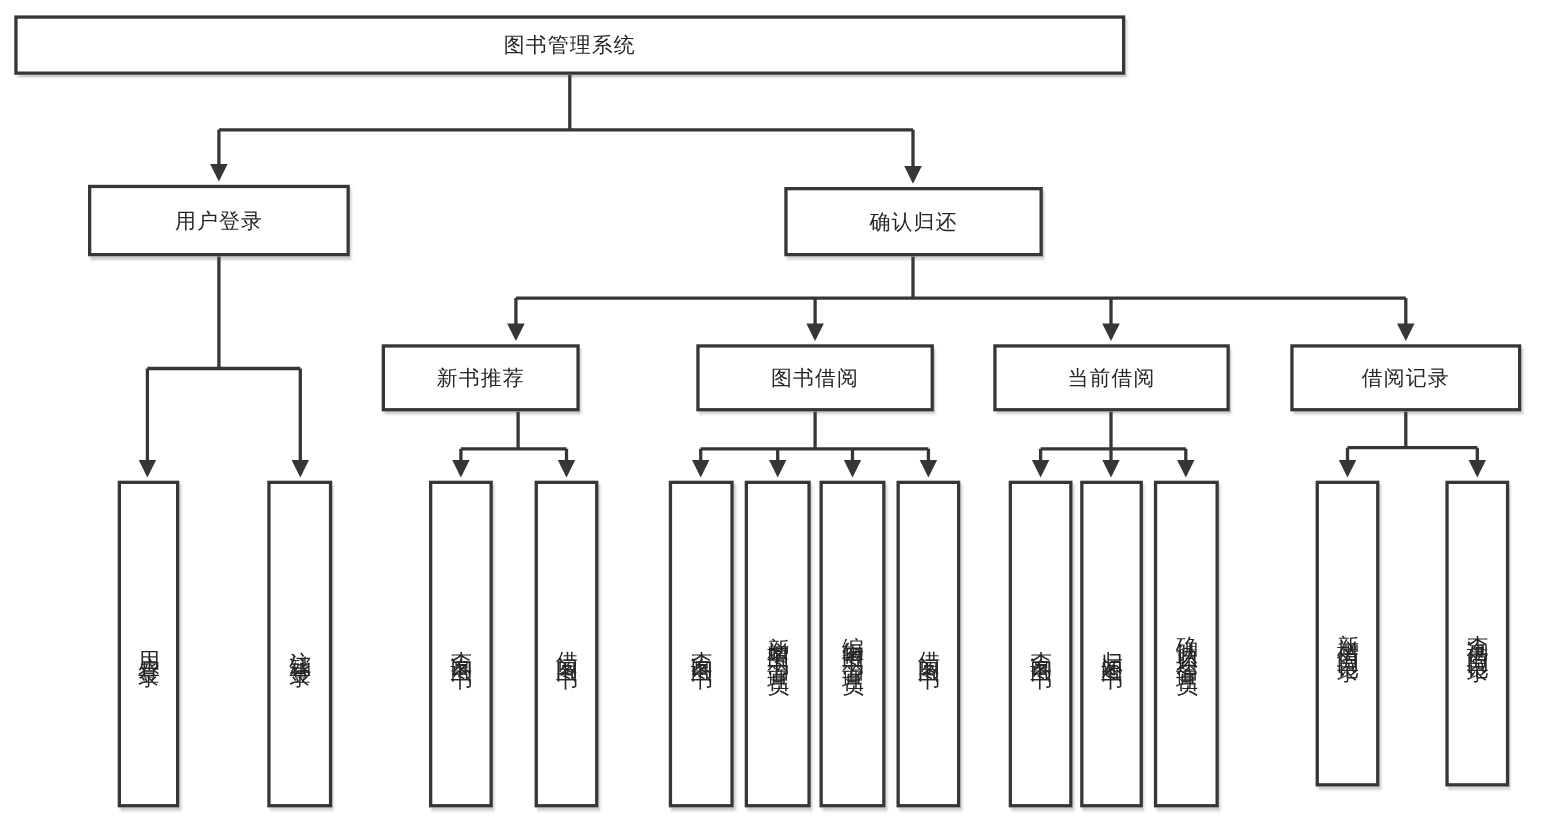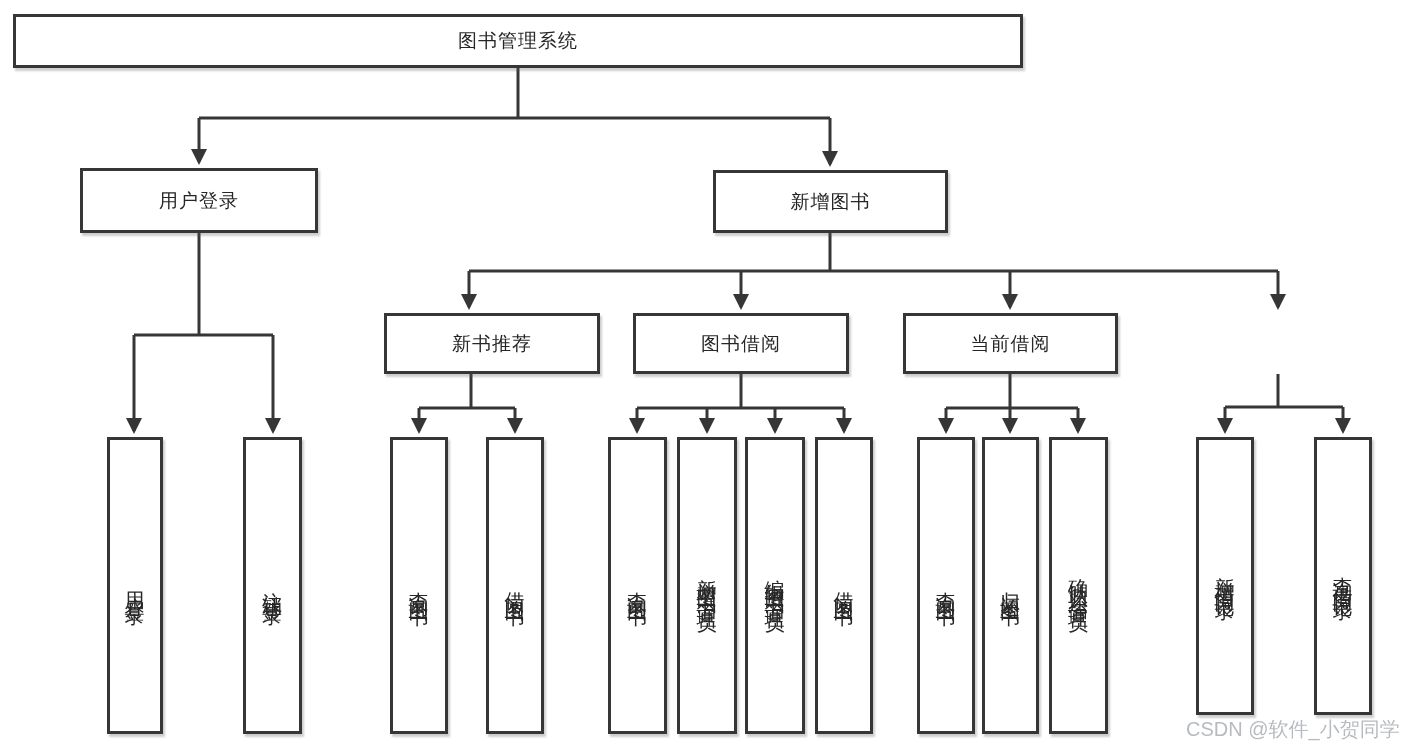--- a/index.html
+++ b/index.html
@@ -95,31 +95,34 @@
   </svg>
 
   <div class="hbox" style="left:13px;top:14px;width:1010px;height:54px">
     <span>图书管理系统</span>
   </div>
 
   <div class="hbox" style="left:80px;top:168px;width:238px;height:65px">
     <span>用户登录</span>
   </div>
   <div class="hbox" style="left:713px;top:170px;width:235px;height:63px">
-    <span>新增图书</span>
+    <span>确认归还</span>
   </div>
 
-  <div class="hbox" style="left:384px;top:313px;width:216px;height:61px">
+  <div class="hbox" style="left:347px;top:313px;width:180px;height:61px">
     <span>新书推荐</span>
   </div>
   <div class="hbox" style="left:903px;top:313px;width:215px;height:61px">
     <span>当前借阅</span>
   </div>
   <div class="hbox" style="left:633px;top:313px;width:216px;height:61px">
     <span>图书借阅</span>
+  </div>
+  <div class="hbox" style="left:1173px;top:313px;width:210px;height:61px">
+    <span>借阅记录</span>
   </div>
 
   <div class="vbox" style="left:107px;top:437px;width:56px;height:297px">
     <span class="vtext">用户登录</span>
   </div>
   <div class="vbox" style="left:243px;top:437px;width:59px;height:297px">
     <span class="vtext">注销登录</span>
   </div>
 
   <div class="vbox" style="left:390px;top:437px;width:58px;height:297px">
@@ -152,15 +155,14 @@
     <span class="vtext">确认归还（管理员）</span>
   </div>
 
   <div class="vbox" style="left:1196px;top:437px;width:58px;height:278px">
     <span class="vtext">新增借阅记录</span>
   </div>
   <div class="vbox" style="left:1314px;top:437px;width:58px;height:278px">
     <span class="vtext">查询借阅记录</span>
   </div>
 
-  <div id="watermark">CSDN @软件_小贺同学</div>
 
 </div>
 
 </body></html>

